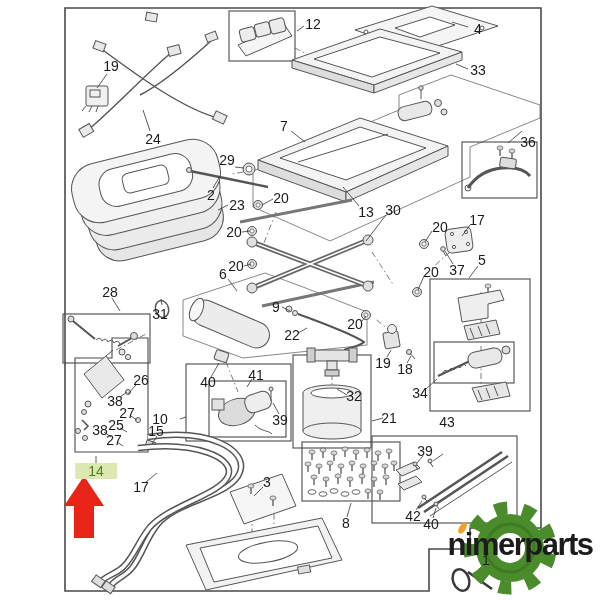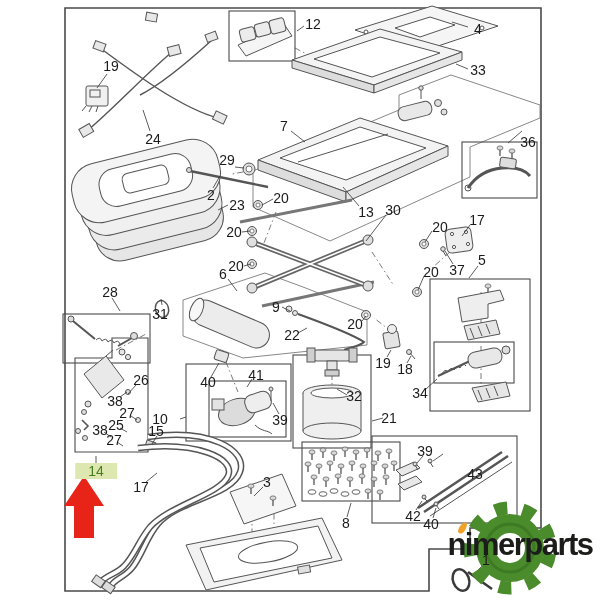--- a/index.html
+++ b/index.html
@@ -390,21 +390,21 @@
       <div class="plabel" style="left: 141px; top: 487px;">17</div>
       <div class="plabel" style="left: 160px; top: 419px;">10</div>
       <div class="plabel" style="left: 208px; top: 382px;">40</div>
       <div class="plabel" style="left: 256px; top: 375px;">41</div>
       <div class="plabel" style="left: 280px; top: 420px;">39</div>
       <div class="plabel" style="left: 354px; top: 396px;">32</div>
       <div class="plabel" style="left: 389px; top: 418px;">21</div>
       <div class="plabel" style="left: 346px; top: 523px;">8</div>
       <div class="plabel" style="left: 267px; top: 482px;">3</div>
       <div class="plabel" style="left: 425px; top: 451px;">39</div>
-      <div class="plabel" style="left: 447px; top: 474px; margin-left: 28px;">43</div>
+      <div class="plabel" style="left: 447px; top: 422px;">43</div>
       <div class="plabel" style="left: 413px; top: 516px; text-align: center;">42</div>
       <div class="plabel" style="left: 431px; top: 524px;">40</div>
       <div class="plabel" style="left: 486px; top: 560px;">1</div>
       <div class="plabel hl" style="left: 96px; top: 471px;">14</div>
     </div>
 
 <div class="logo-text">nimerparts</div>
 <div class="flame"></div>
 
 </div>

